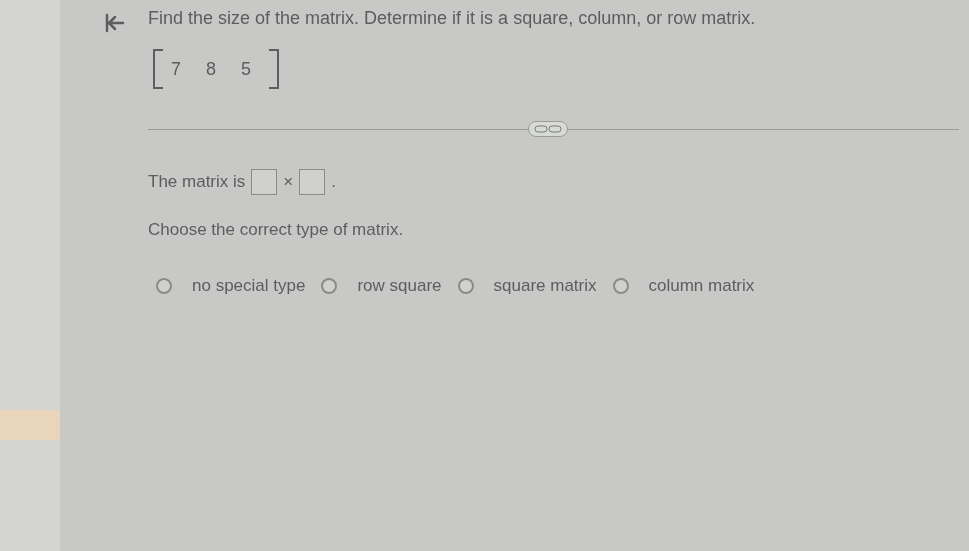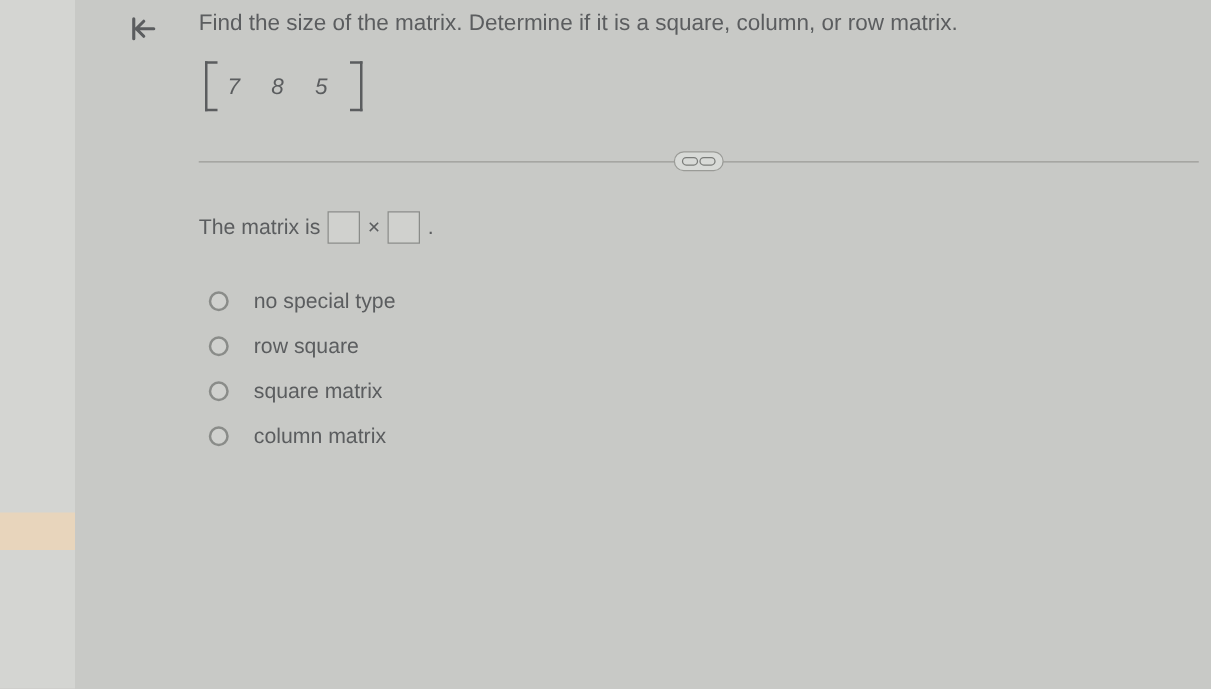--- a/index.html
+++ b/index.html
@@ -37,37 +37,36 @@
       top: 8px;
       width: 30px;
       height: 30px;
       display: flex;
       align-items: center;
       justify-content: center;
       cursor: pointer;
     }
     .content {
       position: absolute;
-      left: 159px;
+      left: 148px;
       top: 8px;
       right: 10px;
     }
     .question-text {
       color: #5b5d5f;
       font-size: 18px;
       font-weight: 500;
       margin-bottom: 20px;
       filter: blur(0.5px);
     }
     .matrix-display {
       display: inline-flex;
       align-items: center;
       margin-left: 5px;
       margin-bottom: 30px;
-      font-style: italic;
     }
     .bracket-left {
       width: 10px;
       height: 40px;
       border-left: 2px solid #5b5d5f;
       border-top: 2px solid #5b5d5f;
       border-bottom: 2px solid #5b5d5f;
       border-top-right-radius: 0;
     }
     .bracket-right {
@@ -128,21 +127,20 @@
       display: inline-block;
     }
     .choose-text {
       color: #5b5d5f;
       font-size: 17px;
       margin-bottom: 18px;
       font-weight: 500;
     }
     .options {
       display: flex;
-      flex-direction: column;
       gap: 16px;
       margin-left: 8px;
       margin-top: 36px;
     }
     .option-row {
       display: flex;
       align-items: center;
       gap: 20px;
       cursor: pointer;
     }
@@ -192,20 +190,21 @@
   </div>
 
   <div class="answer-line">
     <span>The matrix is</span>
     <span class="input-box"></span>
     <span>×</span>
     <span class="input-box"></span>
     <span>.</span>
   </div>
 
+  <div class="choose-text">Choose the correct type of matrix.</div>
 
   <div class="options">
     <div class="option-row">
       <div class="radio-circle"></div>
       <div class="option-label">no special type</div>
     </div>
     <div class="option-row">
       <div class="radio-circle"></div>
       <div class="option-label">row square</div>
     </div>

